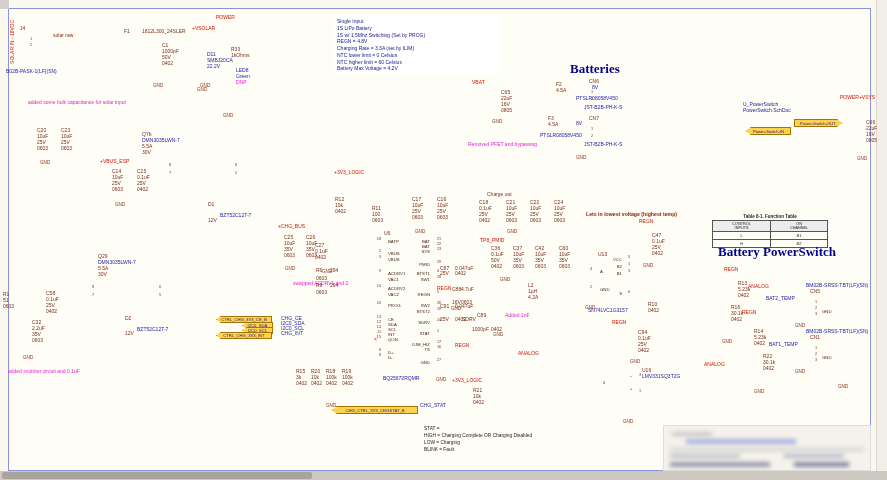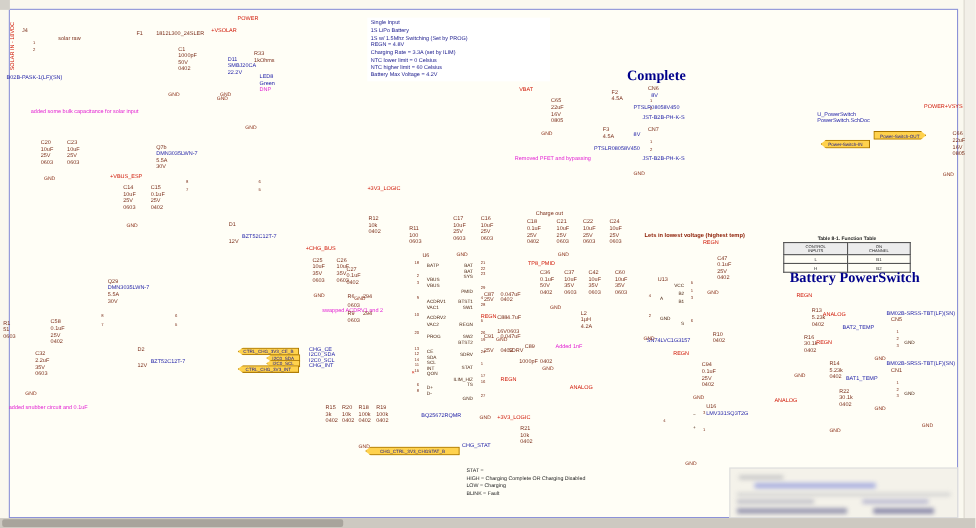--- a/index.html
+++ b/index.html
@@ -664,21 +664,21 @@
     <span class="t c-p" style="left: 591px; top: 90px;">1</span>
     <span class="t c-p" style="left: 591px; top: 97px;">2</span>
     <span class="t c-d" style="left: 548px; top: 116px;">F3</span>
     <span class="t c-d" style="left: 548px; top: 122px;">4.5A</span>
     <span class="t c-b" style="left: 576px; top: 121px;">8V</span>
     <span class="t c-b" style="left: 540px; top: 133px;">PTSLR08058V450</span>
     <span class="t c-d" style="left: 589px; top: 116px;">CN7</span>
     <span class="t c-b" style="left: 584px; top: 142px;">JST-B2B-PH-K-S</span>
     <span class="t c-p" style="left: 591px; top: 127px;">1</span>
     <span class="t c-p" style="left: 591px; top: 134px;">2</span>
-    <span class="t c-h" style="left: 570px; top: 62px;">Complete</span>
+    <span class="t c-h" style="left: 570px; top: 62px;">Batteries</span>
     <span class="t c-b" style="left: 743px; top: 102px;">U_PowerSwitch</span>
     <span class="t c-b" style="left: 743px; top: 108px;">PowerSwitch.SchDoc</span>
     <span class="t c-r" style="left: 840px; top: 95px;">POWER+VSYS</span>
     <span class="t c-d" style="left: 866px; top: 120px;">C66</span>
     <span class="t c-d" style="left: 866px; top: 126px;">22uF</span>
     <span class="t c-d" style="left: 866px; top: 132px;">16V</span>
     <span class="t c-d" style="left: 866px; top: 138px;">0805</span>
     <span class="t c-d" style="left: 598px; top: 252px;">U13</span>
     <span class="t c-b" style="left: 588px; top: 308px;">SN74LVC1G3157</span>
     <span class="t c-pn a-r" style="left: 622px; top: 258px;">VCC</span>

